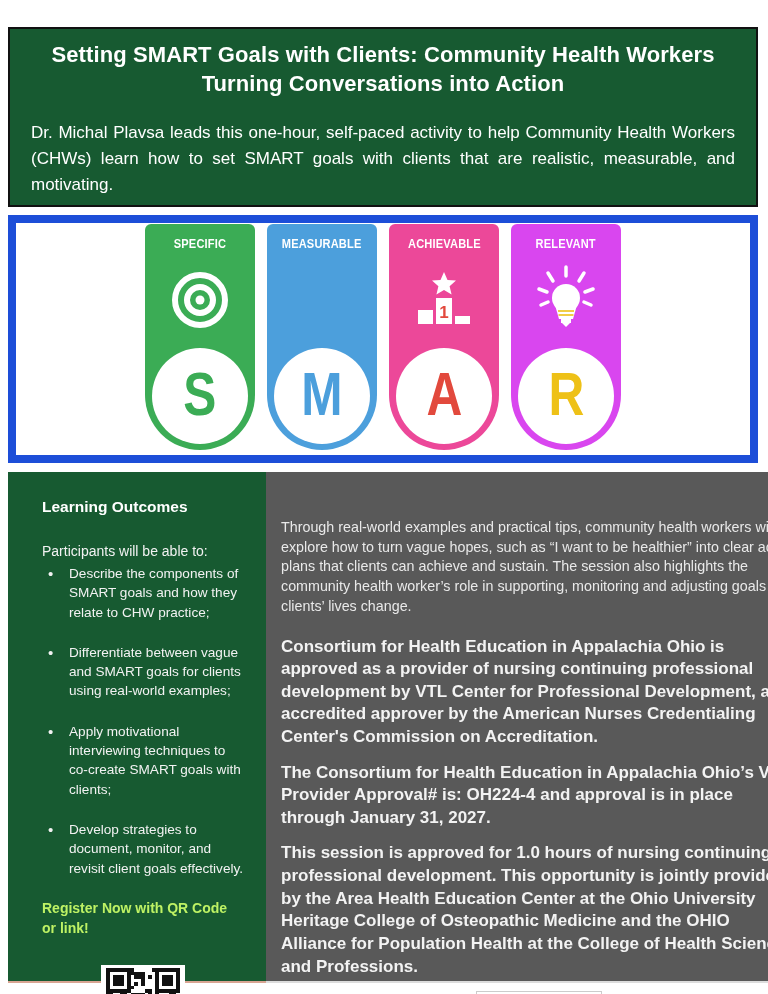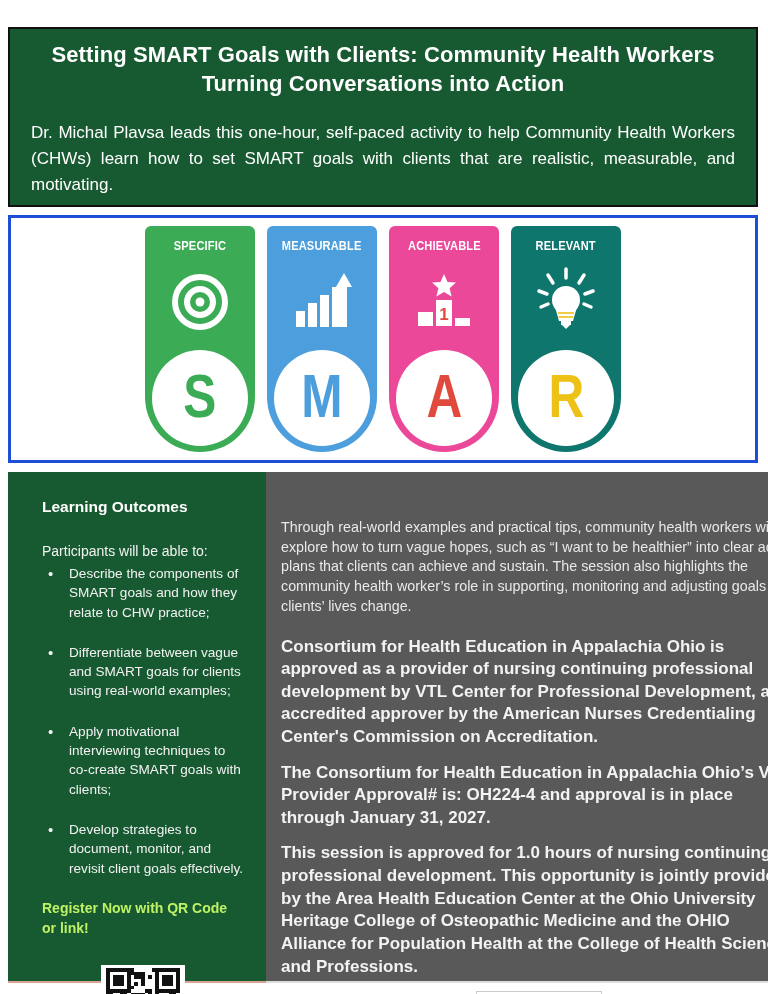--- a/index.html
+++ b/index.html
@@ -16,22 +16,22 @@
     font-size: 22px; line-height: 1.32; font-weight: bold; text-align: center;
     letter-spacing: 0.1px;
   }
   .header p {
     margin-top: 22px; font-size: 17px; line-height: 1.52; text-align: justify;
   }
 
   
   .banner {
     position: absolute; left: 8px; top: 215px; width: 750px; height: 248px;
-    background: #ffffff; border: 3px solid #1d4ed8;
-    display: flex; justify-content: center; gap: 12px; padding-top: 8px;
+    background: #ffffff; border: 8px solid #1d4ed8;
+    display: flex; justify-content: center; gap: 12px; padding-top: 1px;
   }
   .ribbon {
     width: 110px; height: 226px; position: relative;
     border-radius: 6px 6px 55px 55px;
     display: flex; flex-direction: column; align-items: center;
   }
   .ribbon-label {
     margin-top: 12px; color: #ffffff; font-weight: bold; font-size: 13.5px;
     transform: scaleX(0.82); white-space: nowrap; letter-spacing: 0.2px;
   }
@@ -115,21 +115,21 @@
           <circle cx="31" cy="31" r="25" fill="none" stroke="#ffffff" stroke-width="6"></circle>
           <circle cx="31" cy="31" r="13" fill="none" stroke="#ffffff" stroke-width="6"></circle>
           <circle cx="31" cy="31" r="4.5" fill="#ffffff"></circle>
         </svg>
       </div>
       <div class="ribbon-circle">
         <span class="ribbon-letter" style="color: rgb(59, 172, 85);">S</span>
       </div>
     </div>
 
-    <div class="ribbon" style="background-color: rgb(76, 159, 220);">
+    <div class="ribbon" style="background-color: rgb(76, 159, 220); justify-content: space-between;">
       <div class="ribbon-label">MEASURABLE</div>
       <div class="ribbon-icon">
         <svg width="64" height="62" viewBox="0 0 64 62">
           <rect x="6" y="40" width="9" height="16" fill="#ffffff"></rect>
           <rect x="18" y="32" width="9" height="24" fill="#ffffff"></rect>
           <rect x="30" y="24" width="9" height="32" fill="#ffffff"></rect>
           <rect x="42" y="16" width="9" height="40" fill="#ffffff"></rect>
           <rect x="51" y="14" width="6" height="42" fill="#ffffff"></rect>
           <polygon points="54,2 62,16 46,16" fill="#ffffff"></polygon>
         </svg>
@@ -148,21 +148,21 @@
           <text x="32" y="50" font-size="17" font-weight="bold" fill="#e2493d" text-anchor="middle" font-family="Liberation Sans, sans-serif">1</text>
           <rect x="6" y="42" width="15" height="14" fill="#ffffff"></rect>
           <rect x="43" y="48" width="15" height="8" fill="#ffffff"></rect>
         </svg>
       </div>
       <div class="ribbon-circle">
         <span class="ribbon-letter" style="color: rgb(226, 73, 61);">A</span>
       </div>
     </div>
 
-    <div class="ribbon" style="background-color: #0f766e;">
+    <div class="ribbon" style="background-color: #d946ef;">
       <div class="ribbon-label">RELEVANT</div>
       <div class="ribbon-icon">
         <svg width="66" height="70" viewBox="0 0 66 70">
           <g stroke="#ffffff" stroke-width="3.5" stroke-linecap="round">
             <line x1="33" y1="2" x2="33" y2="11"></line>
             <line x1="15" y1="8" x2="20" y2="16"></line>
             <line x1="51" y1="8" x2="46" y2="16"></line>
             <line x1="6" y1="24" x2="14" y2="27"></line>
             <line x1="60" y1="24" x2="52" y2="27"></line>
             <line x1="8" y1="40" x2="15" y2="37"></line>

